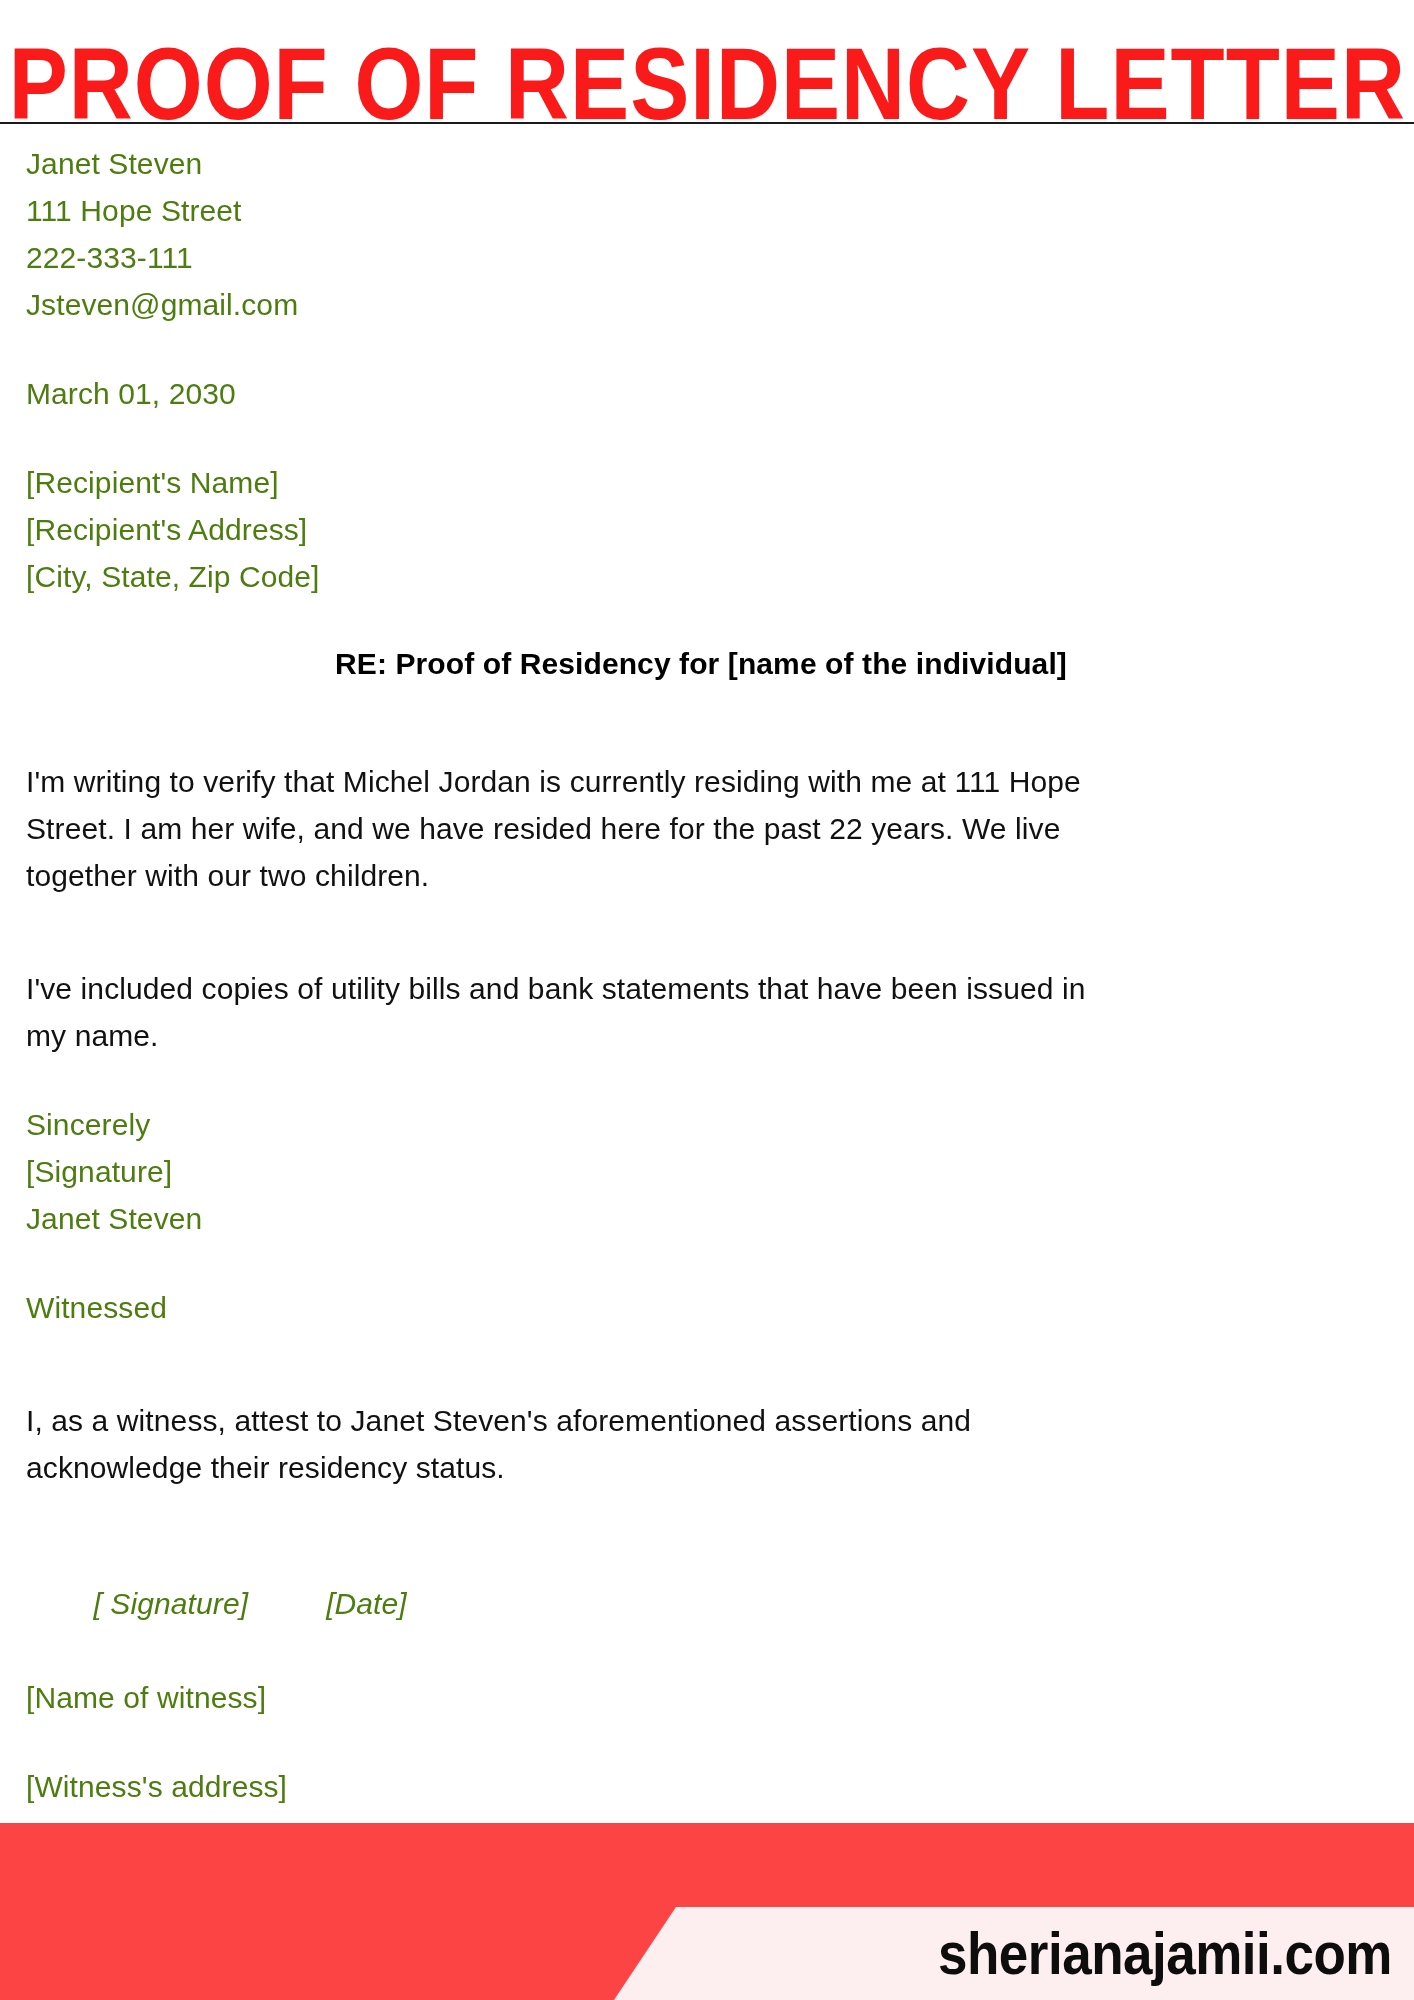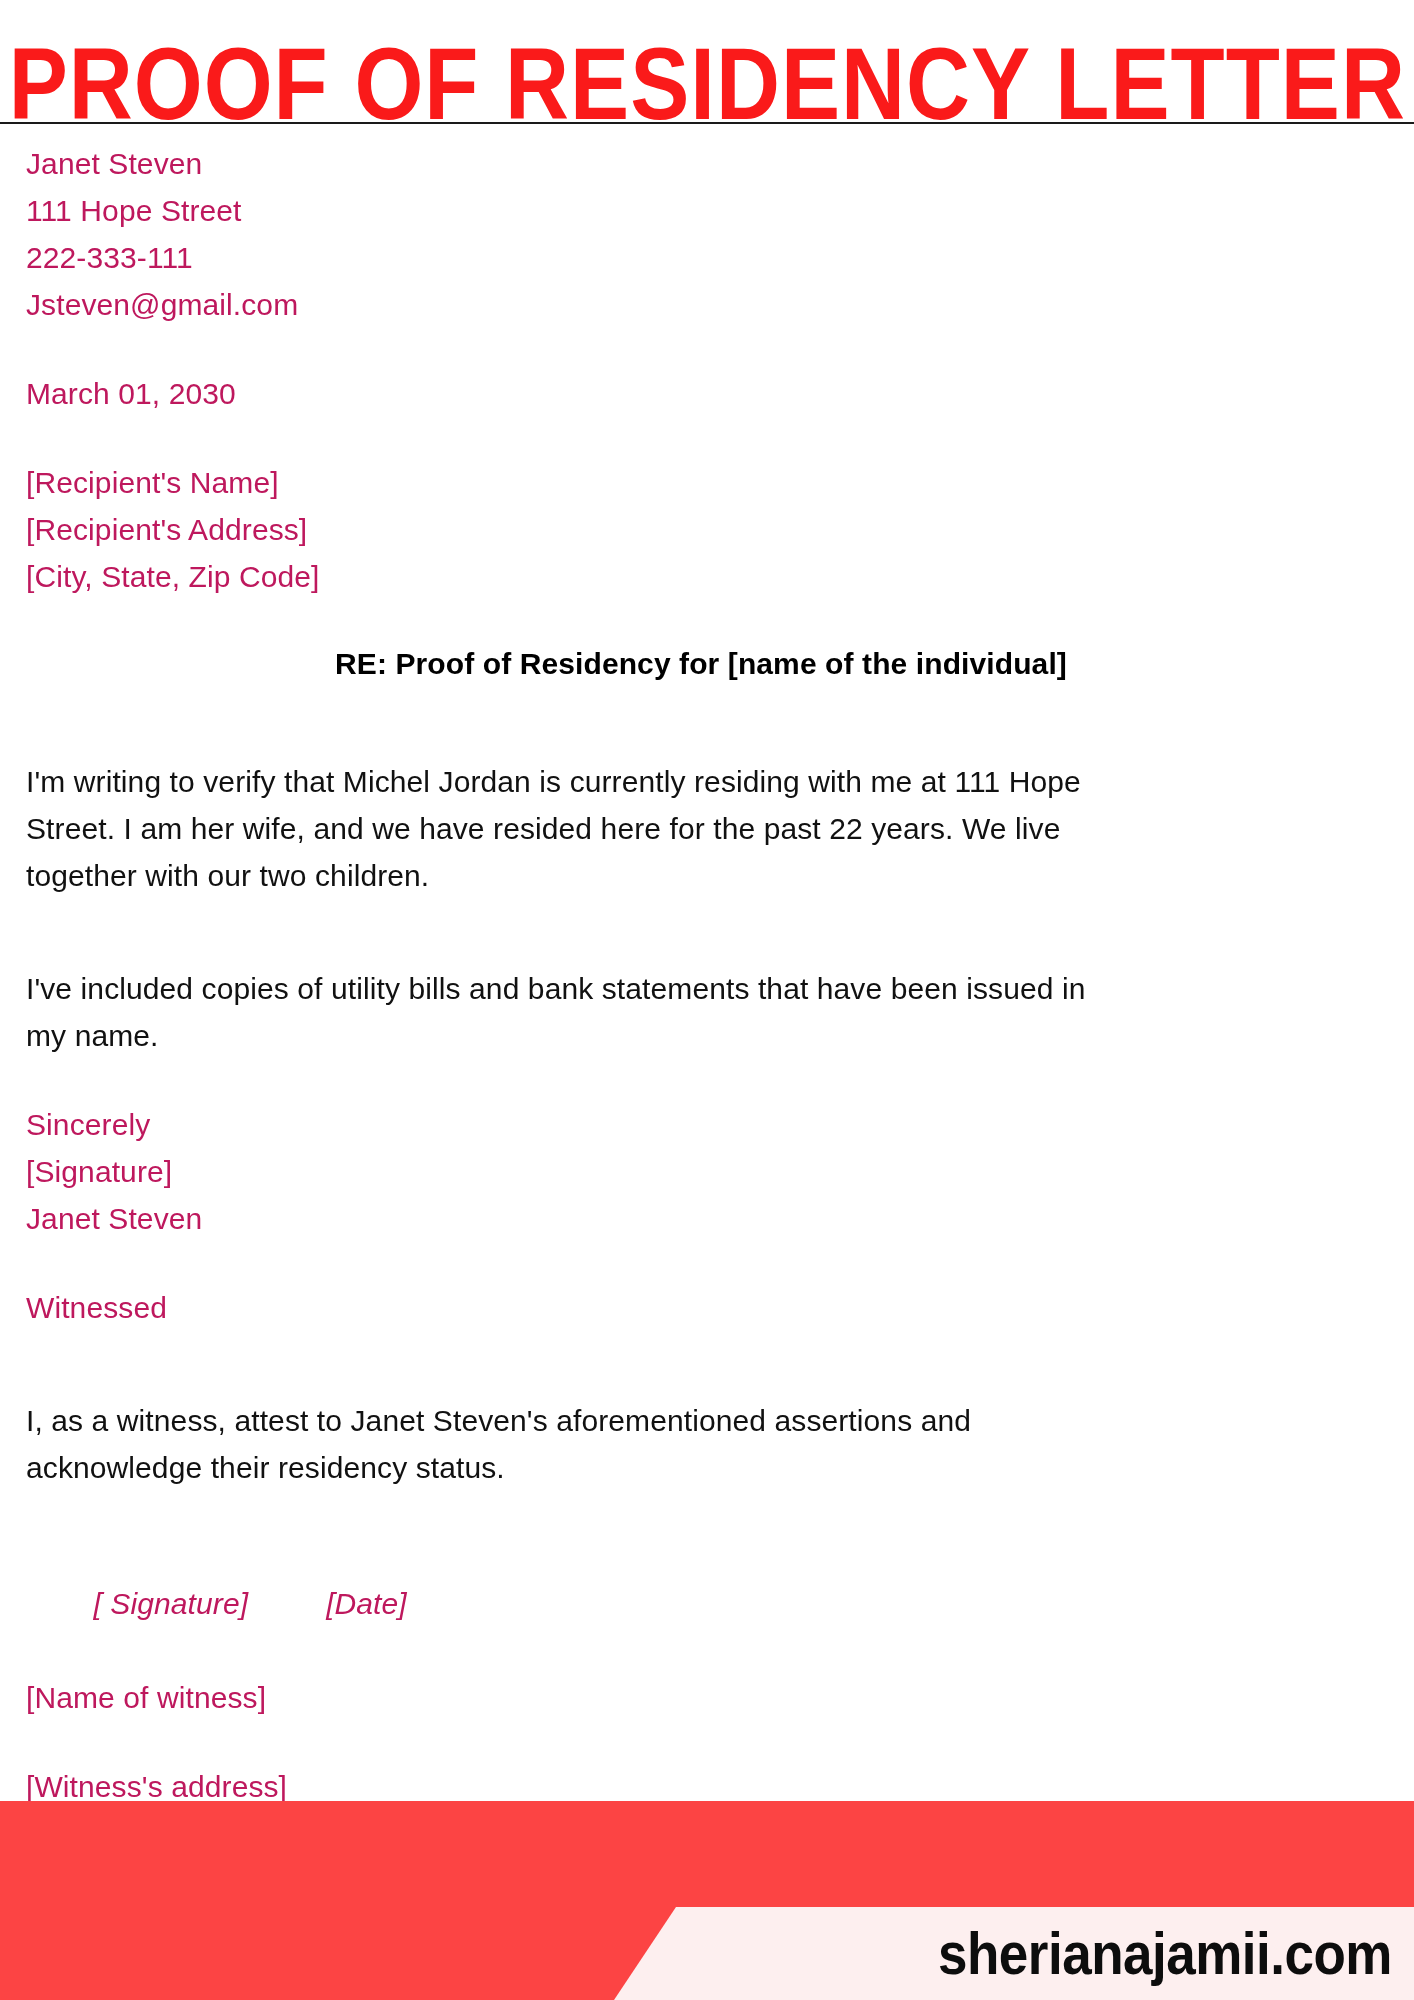--- a/index.html
+++ b/index.html
@@ -65,21 +65,21 @@
     position: absolute;
     top: 124px;
     left: 0;
     width: 1414px;
     padding: 0 38px 0 26px;
   }
 
   .block {
     font-size: 30px;
     line-height: 47px;
-    color: #be185d;
+    color: #4d7c0f;
     font-weight: 400;
     letter-spacing: 0.1px;
   }
 
   .line { display: block; white-space: pre; }
   .gap-md  { height: 42px; }
   .gap-lg  { height: 48px; }
 
   .sender-block { padding-top: 16px; }
 
@@ -105,21 +105,21 @@
 
   .tabbed { display: inline-block; font-style: italic; }
   .tab-space { display: inline-block; width: 78px; }
 
   
   .footer-band {
     position: absolute;
     left: 0;
     bottom: 0;
     width: 1414px;
-    height: 199px;
+    height: 177px;
     background: #FC4444;
     overflow: hidden;
   }
 
   .footer-badge {
     position: absolute;
     right: 0;
     bottom: 0;
     height: 93px;
     width: 800px;

